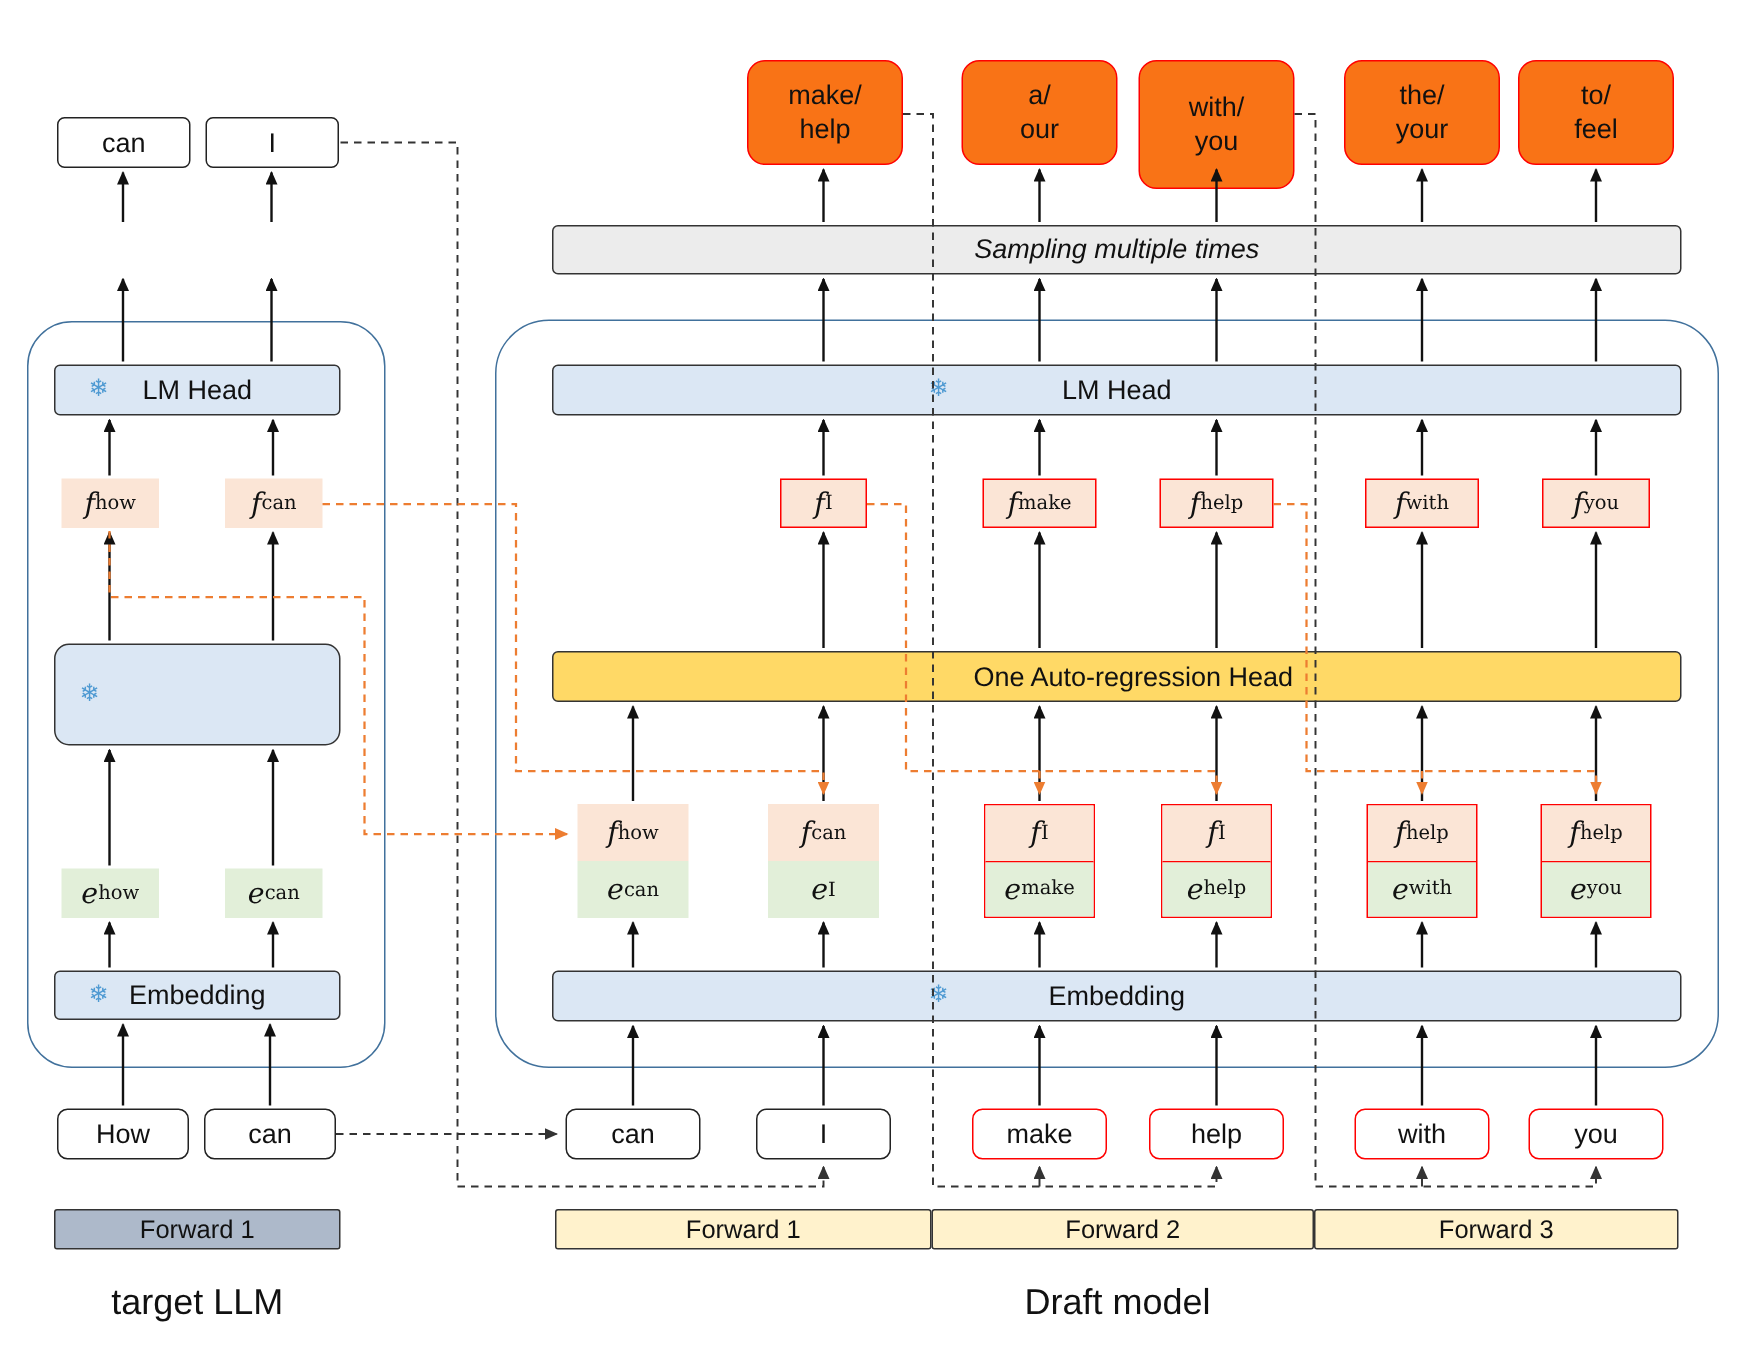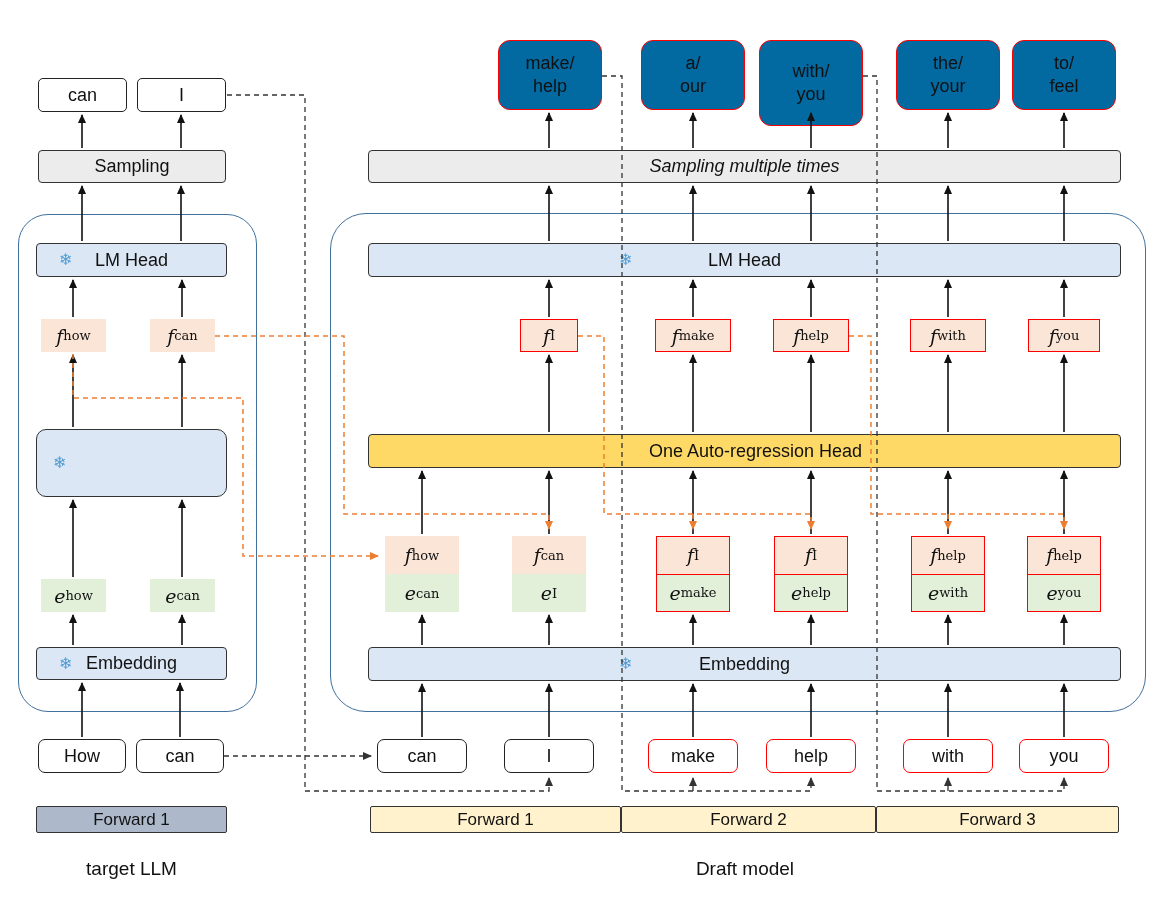--- a/index.html
+++ b/index.html
@@ -6,21 +6,21 @@
   body{font-family:"Liberation Sans",sans-serif;color:#111;}
   .canvas{position:relative;width:1164px;height:902px;background:#ffffff;overflow:hidden;}
   .abs{position:absolute;box-sizing:border-box;}
 
   .token{display:flex;align-items:center;justify-content:center;font-size:18px;
          background:#fff;border:1.6px solid #222;border-radius:7px;}
   .token.sq{border-radius:5px;}
   .token.red{border-color:var(--red-accent,#ff0000);}
 
   .outbox{display:flex;align-items:center;justify-content:center;text-align:center;
-          font-size:18px;line-height:1.3;background:#0369a1;
+          font-size:18px;line-height:1.3;background:#f97316;
           border:1.8px solid var(--red-accent,#ff0000);border-radius:12px;white-space:pre-line;}
 
   .bar{display:flex;align-items:center;justify-content:center;font-size:18px;
        border:1px solid #333;border-radius:4px;}
   .bar.gray{background:var(--gray-fill,#ececec);}
   .bar.blue{background:var(--light-blue-fill,#dbe7f4);}
   .bar.gold{background:var(--yellow-fill,#ffd966);padding-left:22px;}
   .bar.cream{background:var(--cream-fill,#fff2cc);border-radius:2px;font-size:17px;}
   .bar.slate{background:var(--slate-fill,#adb9ca);border-radius:2px;font-size:17px;}
   .bar.tall{border-radius:10px;}
@@ -39,40 +39,37 @@
   .pair{display:flex;flex-direction:column;}
   .pair .cell{flex:1;display:flex;align-items:center;justify-content:center;}
   .pair .cell.top{background:var(--salmon-fill,#fbe5d6);}
   .pair .cell.bottom{background:var(--green-fill,#e2efd9);}
   .pair.red{border:1.6px solid var(--red-accent,#ff0000);}
   .pair.red .cell.top{border-bottom:1.4px solid var(--red-accent,#ff0000);}
 
   .snow{position:absolute;top:50%;transform:translateY(-50%);
         font-size:16px;color:var(--snowflake-blue,#4f9ad2);line-height:1;}
 
-  .caption{display:flex;align-items:center;justify-content:center;font-size:19px;}
+  .caption{display:flex;align-items:center;justify-content:center;font-size:24px;}
 
   svg.connectors{position:absolute;left:0;top:0;z-index:6;pointer-events:none;}
   line.solid{stroke:#111;stroke-width:1.6;}
   path.db{stroke:#333;stroke-width:1.3;fill:none;stroke-dasharray:5 4;}
   path.do{stroke:var(--orange-dashed,#ed7d31);stroke-width:1.5;fill:none;stroke-dasharray:5 4;}
 </style>
 </head>
 <body>
 
 <div class="canvas">
 
   <div class="abs container" style="left:18px;top:214px;width:239px;height:498px;border-radius:30px;"></div>
 
   <div class="abs token sq" style="left:38px;top:78px;width:89px;height:34px;">can</div>
   <div class="abs token sq" style="left:137px;top:78px;width:89px;height:34px;">I</div>
 
-  <div class="abs bar gray" style="left:38px;top:150px;width:188px;height:33px;">
-    <span>Sampling</span>
-  </div>
 
   <div class="abs bar blue" style="left:36px;top:243px;width:191px;height:34px;">
     <span class="snow" style="left:22px;">❄</span>
     <span>LM Head</span>
   </div>
 
   <div class="abs fbox math" style="left:41px;top:319px;width:65px;height:33px;">
       <i>f</i>
       <sub>how</sub>
     </div>

